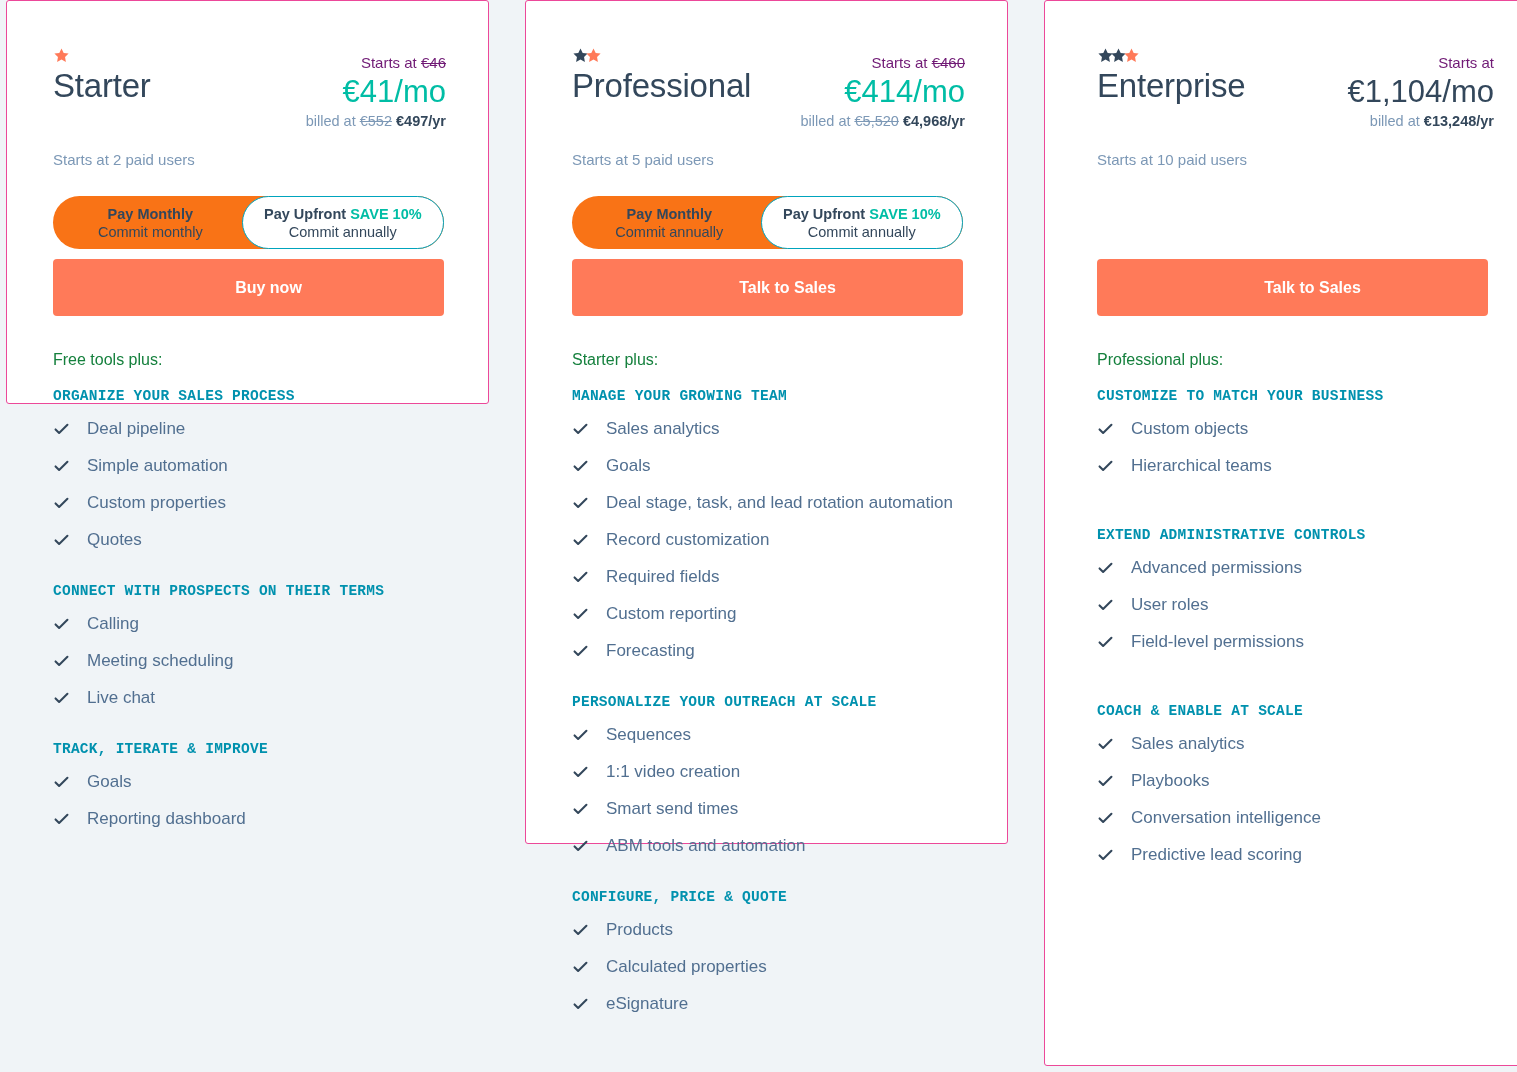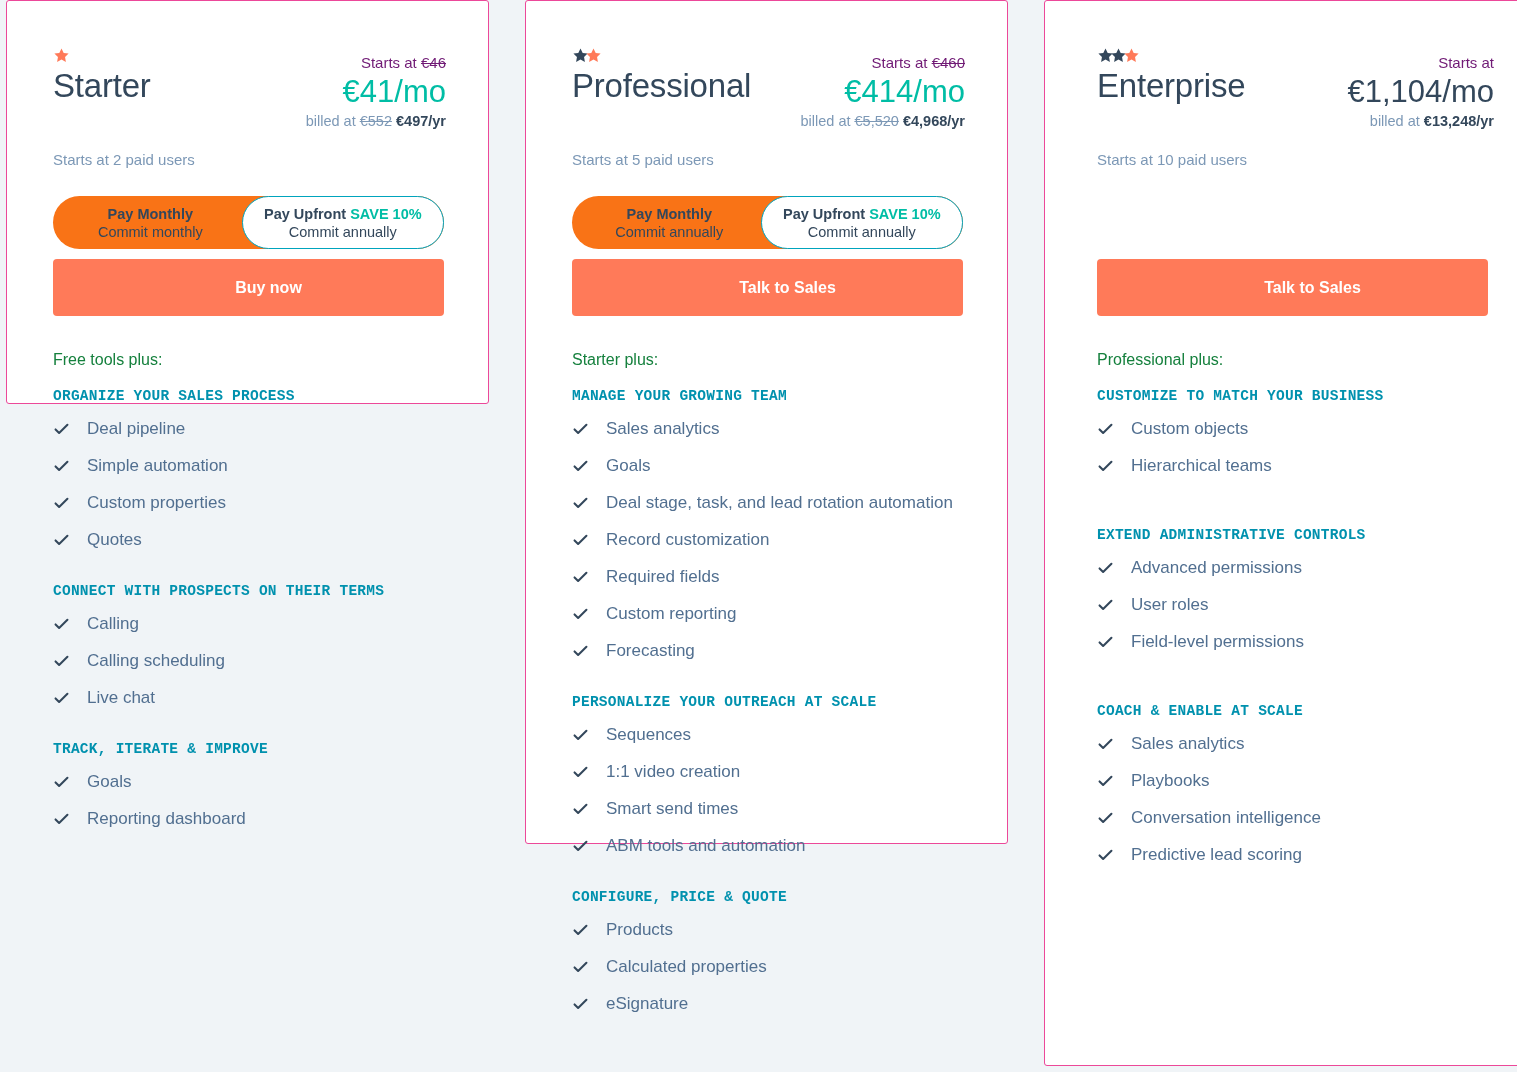--- a/index.html
+++ b/index.html
@@ -272,21 +272,21 @@
         <div class="feature-item">
           <svg class="check-icon" viewBox="0 0 20 20">
               <path fill="none" stroke="#33475b" stroke-width="2.4" stroke-linecap="round" stroke-linejoin="round" d="M3 10.5l4.2 4.2L17 5"></path>
             </svg>
           <span class="feature-label">Calling</span>
         </div>
         <div class="feature-item">
           <svg class="check-icon" viewBox="0 0 20 20">
               <path fill="none" stroke="#33475b" stroke-width="2.4" stroke-linecap="round" stroke-linejoin="round" d="M3 10.5l4.2 4.2L17 5"></path>
             </svg>
-          <span class="feature-label">Calling scheduling</span>
+          <span class="feature-label">Meeting scheduling</span>
         </div>
         <div class="feature-item">
           <svg class="check-icon" viewBox="0 0 20 20">
               <path fill="none" stroke="#33475b" stroke-width="2.4" stroke-linecap="round" stroke-linejoin="round" d="M3 10.5l4.2 4.2L17 5"></path>
             </svg>
           <span class="feature-label">Live chat</span>
         </div>
       </div>
 
       <div class="feature-group">

